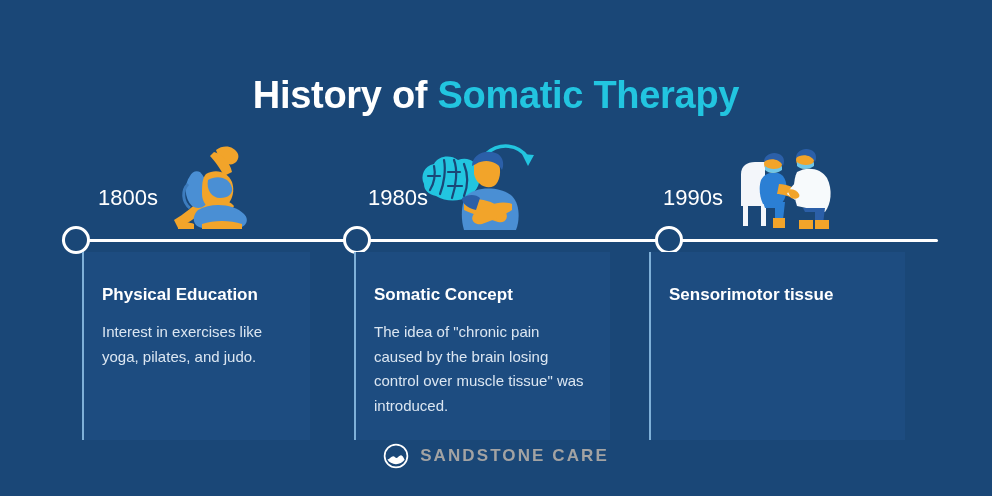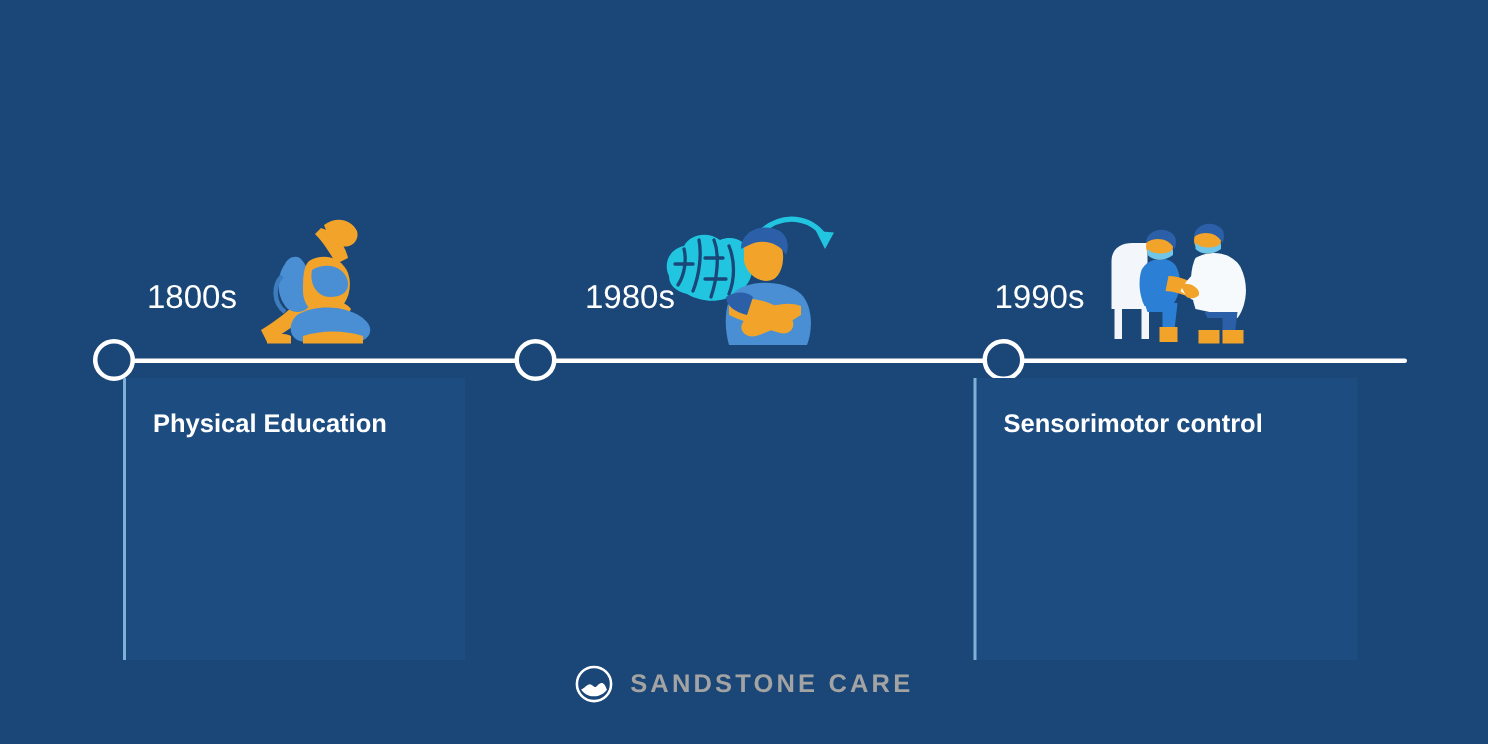--- a/index.html
+++ b/index.html
@@ -87,21 +87,21 @@
     background: #1d4c80;
     border-left: 2px solid #7fb0d8;
     box-sizing: border-box;
     padding: 20px 22px 16px 18px;
   }
   .card-title {
     font-size: 17px;
     font-weight: bold;
     color: #ffffff;
     line-height: 22px;
-    margin: 0 0 14px 0;
+    margin: 12px 0 14px 0;
     white-space: nowrap;
   }
   .card-body {
     font-size: 15px;
     color: #dbe6f1;
     line-height: 24.5px;
     margin: 0;
   }
 
   
@@ -127,20 +127,23 @@
     color: #a3a3a3;
     line-height: 20px;
     white-space: nowrap;
   }
 </style>
 </head>
 <body>
 
 <div class="canvas">
 
+  <div class="title">
+    <span>History of </span><span class="accent">Somatic Therapy</span>
+  </div>
 
   <div class="timeline-line"></div>
   <div class="node" style="left:62px;"></div>
   <div class="node" style="left:343px;"></div>
   <div class="node" style="left:655px;"></div>
 
   <div class="col" style="left:84px; width:240px;">
     <div class="year">1800s</div>
 
     <div class="art" style="left:88px; width:86px;">
@@ -162,24 +165,25 @@
 
         <path d="M26 70 C40 62 62 64 72 74 C78 80 74 88 64 88 L32 88 C22 88 18 78 26 70 Z" fill="#4a8fd4"></path>
 
         <path d="M30 84 C42 80 58 80 70 84 L70 89 L30 89 Z" fill="#f2a42a"></path>
         <path d="M6 84 C12 82 18 82 22 84 L22 89 L6 89 Z" fill="#f2a42a"></path>
       </svg>
     </div>
 
     <div class="card" style="left:-2px; width:228px; height:188px;">
       <p class="card-title">Physical Education</p>
-    </div>
-  </div>
-
-  <div class="col" style="left:376px; width:256px;">
+      <p class="card-body">Interest in exercises like yoga, pilates, and judo.</p>
+    </div>
+  </div>
+
+  <div class="col" style="left:354px; width:256px;">
     <div class="year">1980s</div>
 
     <div class="art" style="left:64px; width:124px;">
       <svg viewBox="0 0 124 92" width="124" height="92" aria-hidden="true">
 
         <path d="M68 14 C82 2 100 4 110 18" stroke="#22c5e0" stroke-width="3.5" fill="none" stroke-linecap="round"></path>
         <path d="M110 26 L104 14 L116 15 Z" fill="#22c5e0"></path>
 
         <path d="M6 44 C2 36 6 26 16 24 C20 16 32 14 40 20 C50 16 60 22 60 32 C64 40 60 52 50 56 C42 62 28 62 18 56 C10 54 6 50 6 44 Z" fill="#22c5e0"></path>
         <g stroke="#1a4777" stroke-width="2.2" fill="none" stroke-linecap="round">
@@ -198,20 +202,24 @@
 
         <path d="M48 56 C58 46 82 46 94 56 C102 64 102 80 98 90 L46 90 C42 76 44 62 48 56 Z" fill="#4a8fd4"></path>
 
         <path d="M46 62 C58 56 74 60 86 70 C92 76 88 84 80 82 C68 78 54 74 46 70 Z" fill="#f2a42a"></path>
         <path d="M94 64 C84 60 70 64 58 72 C50 78 56 86 64 84 C76 80 88 74 94 70 Z" fill="#f2a42a"></path>
 
         <path d="M44 58 C50 54 58 54 62 58 L58 70 C50 68 44 64 44 58 Z" fill="#2b5fa8"></path>
       </svg>
     </div>
 
+    <div class="card" style="left:0px; width:256px; height:188px;">
+      <p class="card-title">Somatic Concept</p>
+      <p class="card-body">The idea of "chronic pain caused by the brain losing control over muscle tissue" was introduced.</p>
+    </div>
   </div>
 
   <div class="col" style="left:649px; width:256px;">
     <div class="year">1990s</div>
 
     <div class="art" style="left:86px; width:108px;">
       <svg viewBox="0 0 108 92" width="108" height="92" aria-hidden="true">
 
         <path d="M6 34 C6 26 12 22 20 22 L30 22 L30 66 L6 66 Z" fill="#f3f6fa"></path>
         <rect x="8" y="64" width="5" height="22" fill="#f3f6fa"></rect>
@@ -237,21 +245,21 @@
         <path d="M64 40 C58 44 54 50 52 54 L60 60 C64 54 68 50 72 48 Z" fill="#f7fafc"></path>
         <path d="M52 50 C56 48 62 50 64 54 C66 58 60 60 56 58 Z" fill="#f2a42a"></path>
 
         <path d="M68 68 L90 68 L88 84 L80 84 L80 72 L70 72 Z" fill="#2b5fa8"></path>
         <path d="M64 80 L78 80 L78 89 L64 89 Z" fill="#f2a42a"></path>
         <path d="M80 80 L94 80 L94 89 L80 89 Z" fill="#f2a42a"></path>
       </svg>
     </div>
 
     <div class="card" style="left:0px; width:256px; height:188px;">
-      <p class="card-title">Sensorimotor control</p>
+      <p class="card-title">Sensorimotor tissue</p>
     </div>
   </div>
 
   <div class="footer">
     <span class="logo-mark">
       <svg viewBox="0 0 26 26" width="26" height="26" aria-hidden="true">
         <circle cx="13" cy="13" r="11.4" fill="none" stroke="#ffffff" stroke-width="1.7"></circle>
         <path d="M4.4 16.6 C6.6 16.2 8.2 13.2 10.2 13.2 C11.8 13.2 12.4 15.0 13.6 15.0 C15.2 15.0 16.4 11.6 18.6 12.4 C20.2 13.0 21.0 15.4 21.6 16.8 C19.6 19.6 16.6 21.2 13.0 21.2 C9.2 21.2 6.2 19.4 4.4 16.6 Z" fill="#ffffff"></path>
       </svg>
     </span>

